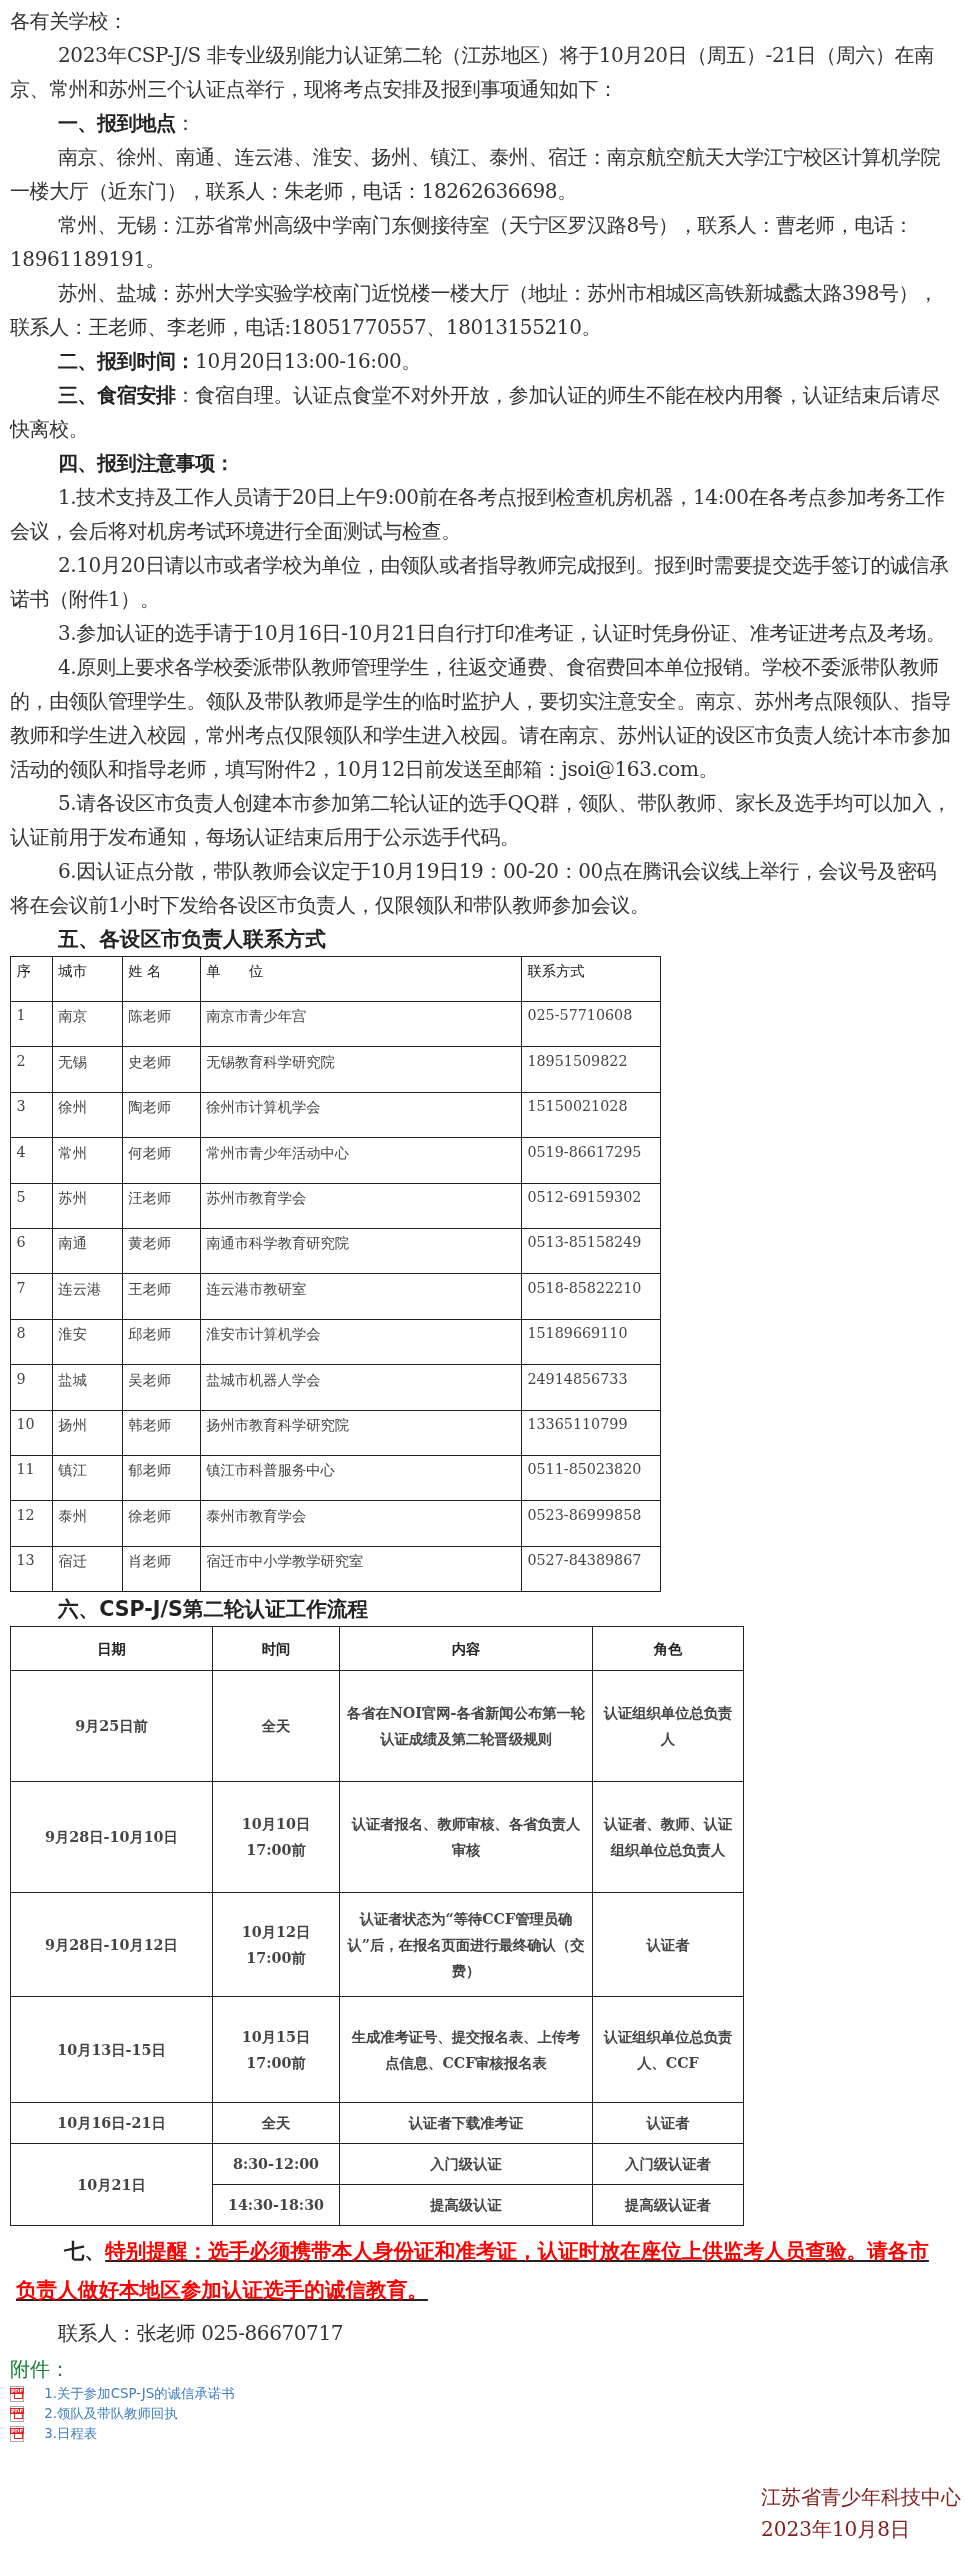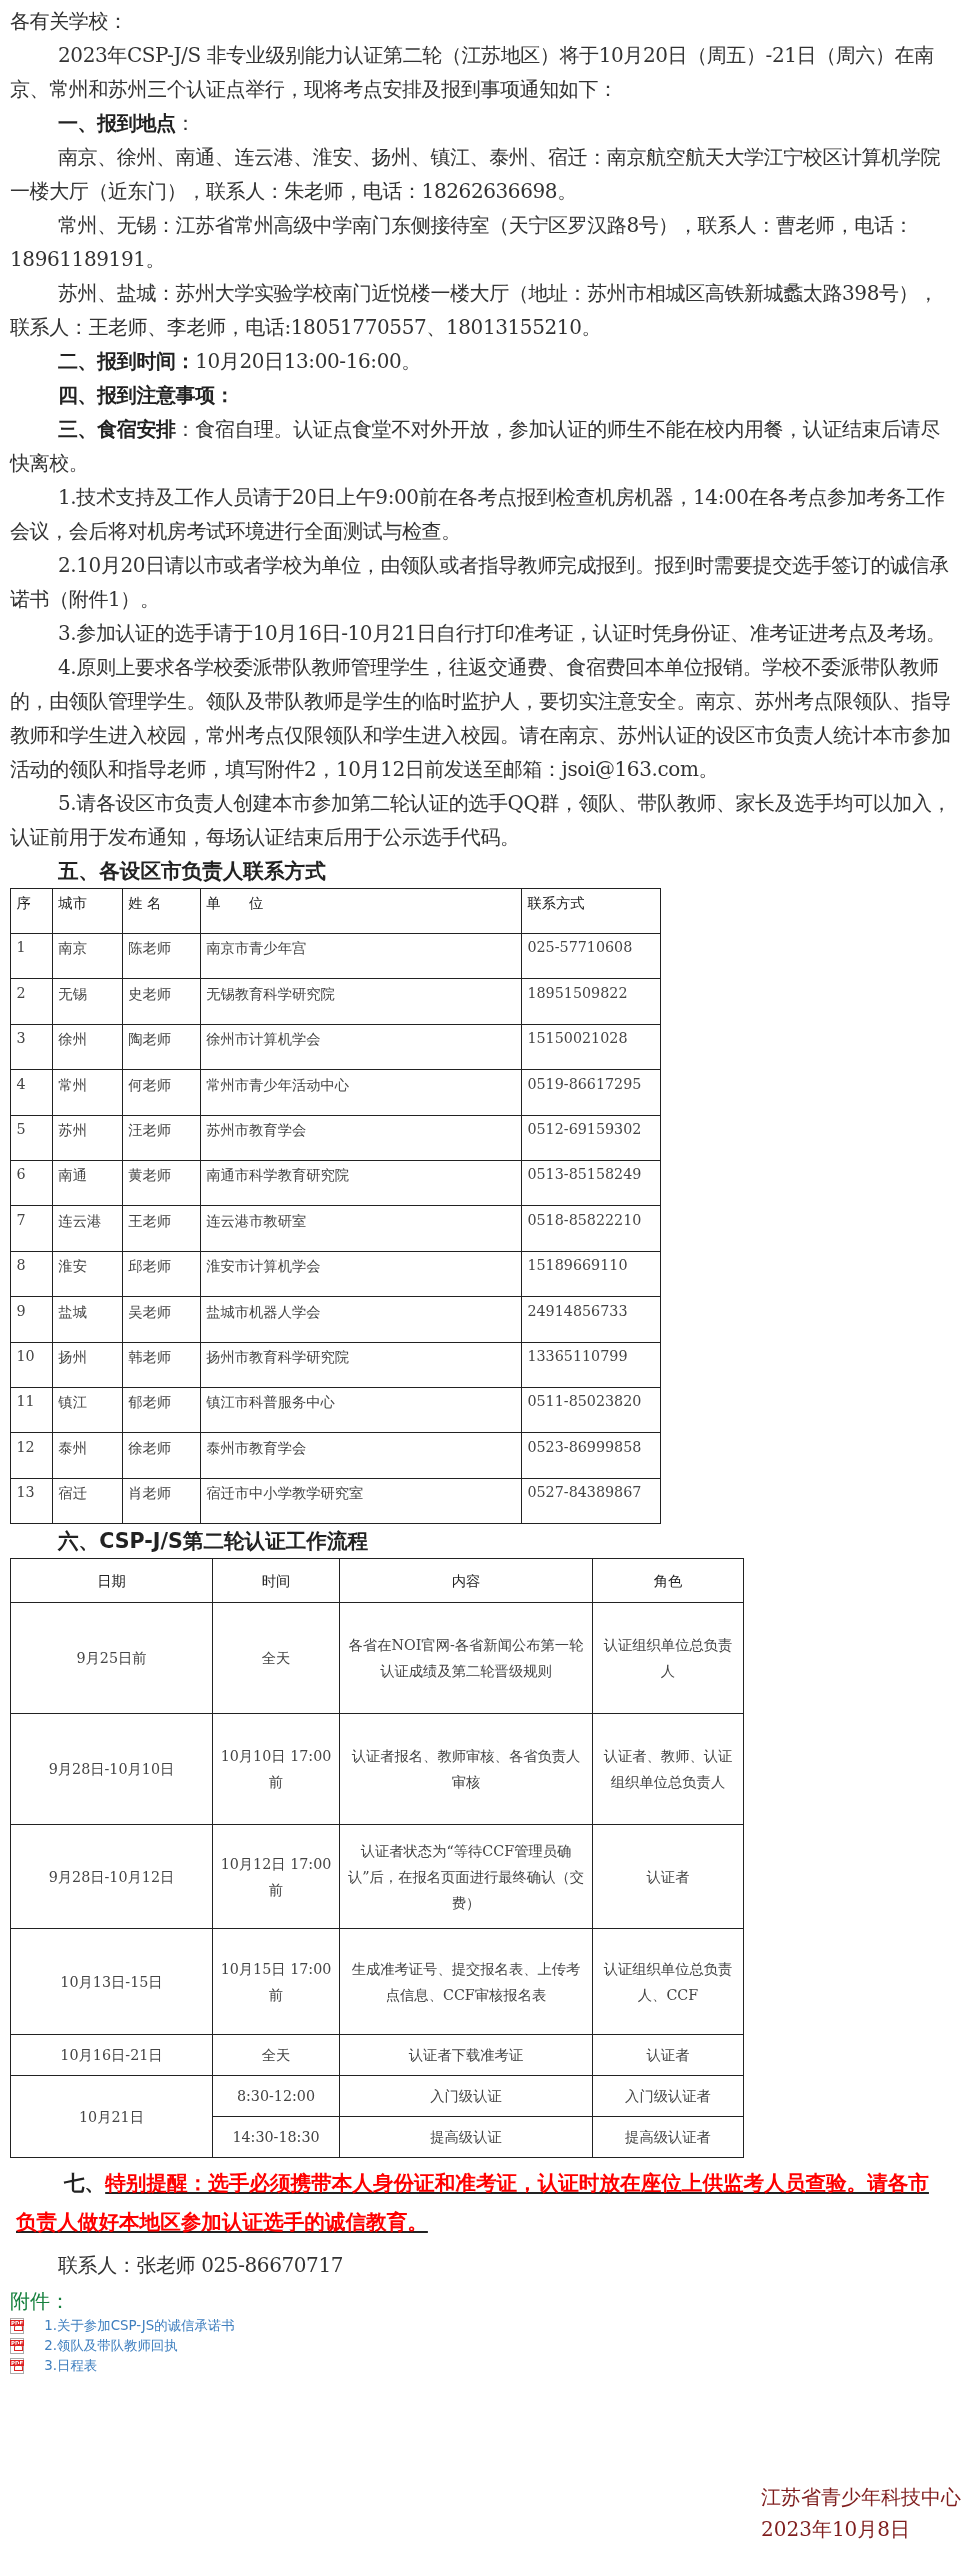--- a/index.html
+++ b/index.html
@@ -52,21 +52,21 @@
     width: 734px;
     font-size: 14.3px;
     color: #444;
   }
   table.flow td, table.flow th {
     border: 1.8px solid #222;
     text-align: center;
     vertical-align: middle;
     padding: 3.6px 5.4px;
     line-height: 26px;
-    font-weight: normal;
+    font-weight: bold;
   }
   table.flow th { color: #222; height: 36px; }
   .alert {
     font-family: "DejaVu Sans", "Liberation Sans", sans-serif;
     font-weight: bold;
     font-size: 20.6px;
     line-height: 39px;
     margin: 6px;
   }
   .alert .num { color: #222; padding-left: 48px; }
@@ -106,28 +106,29 @@
   <p class="p">各有关学校：</p>
   <p class="p indent">2023年CSP-J/S 非专业级别能力认证第二轮（江苏地区）将于10月20日（周五）-21日（周六）在南京、常州和苏州三个认证点举行，现将考点安排及报到事项通知如下：</p>
 
   <p class="p indent"><span class="bold">一、报到地点</span><span>：</span></p>
   <p class="p indent">南京、徐州、南通、连云港、淮安、扬州、镇江、泰州、宿迁：南京航空航天大学江宁校区计算机学院一楼大厅（近东门），联系人：朱老师，电话：18262636698。</p>
   <p class="p indent">常州、无锡：江苏省常州高级中学南门东侧接待室（天宁区罗汉路8号），联系人：曹老师，电话：18961189191。</p>
   <p class="p indent">苏州、盐城：苏州大学实验学校南门近悦楼一楼大厅（地址：苏州市相城区高铁新城蠡太路398号），联系人：王老师、李老师，电话:18051770557、18013155210。</p>
 
   <p class="p indent"><span class="bold">二、报到时间：</span><span>10月20日13:00-16:00。</span></p>
 
+  <p class="p indent"><span class="bold">三、食宿安排</span><span>：食宿自理。认证点食堂不对外开放，参加认证的师生不能在校内用餐，认证结束后请尽快离校。</span></p>
+
   <p class="p indent bold">四、报到注意事项：</p>
-
-  <p class="p indent"><span class="bold">三、食宿安排</span><span>：食宿自理。认证点食堂不对外开放，参加认证的师生不能在校内用餐，认证结束后请尽快离校。</span></p>
   <p class="p indent">1.技术支持及工作人员请于20日上午9:00前在各考点报到检查机房机器，14:00在各考点参加考务工作会议，会后将对机房考试环境进行全面测试与检查。</p>
   <p class="p indent">2.10月20日请以市或者学校为单位，由领队或者指导教师完成报到。报到时需要提交选手签订的诚信承诺书（附件1）。</p>
   <p class="p indent">3.参加认证的选手请于10月16日-10月21日自行打印准考证，认证时凭身份证、准考证进考点及考场。</p>
   <p class="p indent">4.原则上要求各学校委派带队教师管理学生，往返交通费、食宿费回本单位报销。学校不委派带队教师的，由领队管理学生。领队及带队教师是学生的临时监护人，要切实注意安全。南京、苏州考点限领队、指导教师和学生进入校园，常州考点仅限领队和学生进入校园。请在南京、苏州认证的设区市负责人统计本市参加活动的领队和指导老师，填写附件2，10月12日前发送至邮箱：jsoi@163.com。</p>
   <p class="p indent">5.请各设区市负责人创建本市参加第二轮认证的选手QQ群，领队、带队教师、家长及选手均可以加入，认证前用于发布通知，每场认证结束后用于公示选手代码。</p>
+  <p class="p indent">6.因认证点分散，带队教师会议定于10月19日19：00-20：00点在腾讯会议线上举行，会议号及密码将在会议前1小时下发给各设区市负责人，仅限领队和带队教师参加会议。</p>
 
   <p class="sec-head">五、各设区市负责人联系方式</p>
   <table class="contacts">
     <colgroup>
         <col style="width:42px">
         <col style="width:70px">
         <col style="width:78px">
         <col style="width:322px">
         <col style="width:139px">
       </colgroup>

